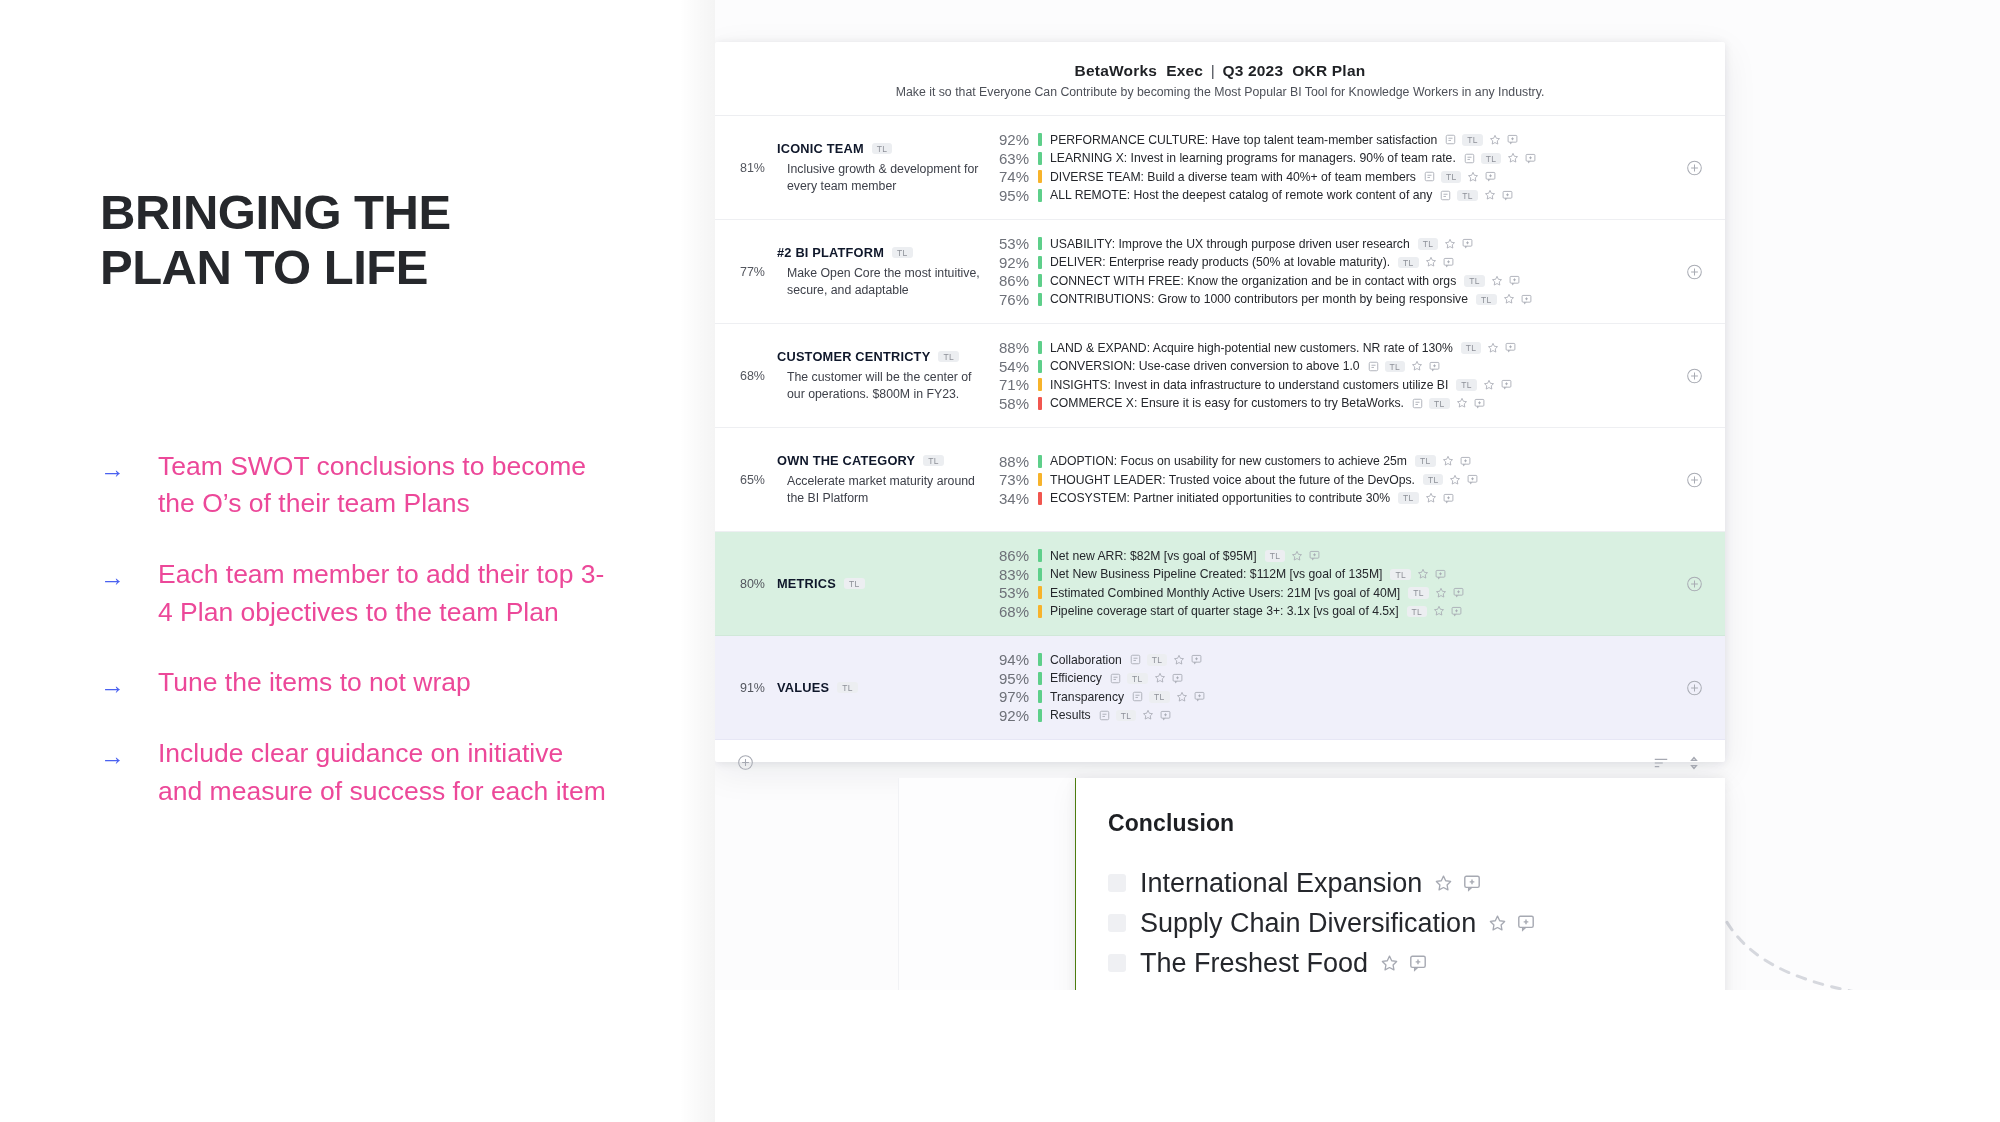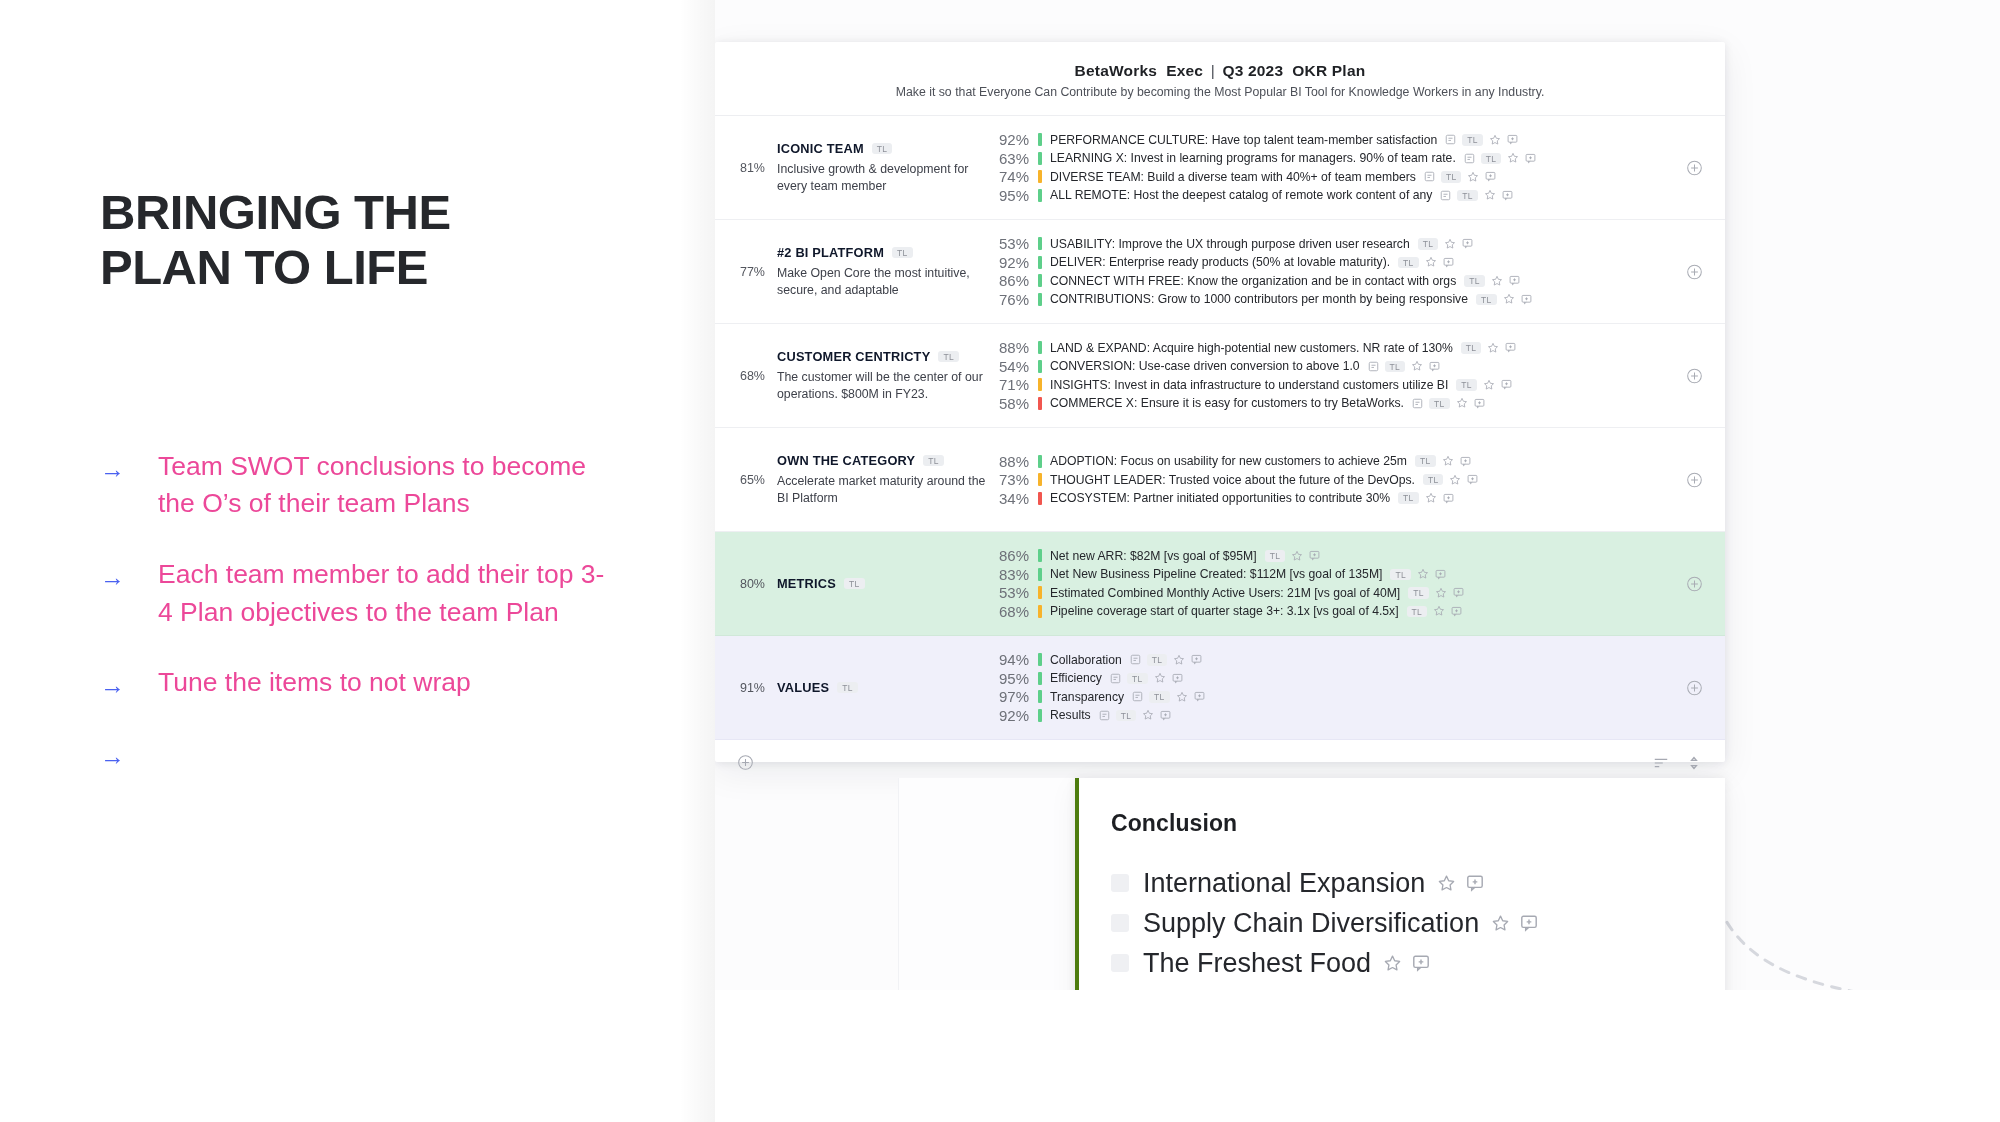--- a/index.html
+++ b/index.html
@@ -79,21 +79,21 @@
     font-size: 12.5px; color: #53565e;
   }
   .sec-obj { flex: 0 0 222px; padding-right: 10px; }
   .sec-name-row { display: flex; align-items: center; gap: 8px; }
   .sec-name { font-size: 12.8px; font-weight: bold; color: #0f172a; letter-spacing: .2px; }
   .tl-badge {
     display: inline-block; font-size: 8.5px; color: #8d9098;
     background: #eceef1; border-radius: 3px; padding: 2px 5px 1px; line-height: 1;
     letter-spacing: .3px;
   }
-  .sec-desc { margin-top: 5px; font-size: 12.3px; line-height: 1.33; color: #3e414a; }
+  .sec-desc { margin-top: 5px; font-size: 12.3px; line-height: 1.33; color: #3e414a; margin-left: 10px; }
 
   .kr-list { flex: 1; padding-right: 20px; }
   .kr-row { display: flex; align-items: center; height: 18.5px; margin-bottom: 0px; }
   .kr-pct { flex: 0 0 34px; text-align: right; font-size: 15px; color: #6d7078; padding-right: 9px; }
   .kr-bar { flex: 0 0 4px; height: 13px; border-radius: 1px; margin-right: 8px; }
   .kr-bar.green { background: #5ecf8a; }
   .kr-bar.amber { background: #f7b32b; }
   .kr-bar.red   { background: #f1564f; }
   .kr-text { font-size: 12.2px; color: #25272c; white-space: nowrap; }
   .kr-icons { display: inline-flex; align-items: center; gap: 6px; margin-left: 8px; }
@@ -110,21 +110,21 @@
     display: flex; align-items: center; justify-content: space-between;
     padding: 14px 24px 0 22px;
   }
   .footer-right { display: flex; align-items: center; gap: 18px; color: #b0b3bb; }
 
   
   .conclusion-card {
     position: absolute; left: 360px; top: 778px;
     width: 650px; height: 344px;
     background: #ffffff;
-    border-left: 4px solid #4d7c0f;
+    border-left: 1px solid #4d7c0f;
     box-shadow: 0 1px 10px rgba(20,25,40,0.07), 0 8px 28px rgba(20,25,40,0.055);
     padding: 32px 0 0 32px;
   }
   .conclusion-spacer {
     position: absolute; left: 183px; top: 778px; width: 178px; height: 344px;
     background: #fdfdfe; border-left: 1px solid #f1f2f5;
   }
   .conclusion-title { font-size: 23px; font-weight: bold; color: #1d1f23; letter-spacing: .1px; }
   .concl-list { margin-top: 26px; }
   .concl-item { display: flex; align-items: center; height: 40px; }
@@ -158,20 +158,21 @@
       <div class="bullet">
         <span class="arrow-icon">→</span>
         <span class="bullet-text">Each team member to add their top 3-4 Plan objectives to the team Plan</span>
       </div>
       <div class="bullet">
         <span class="arrow-icon">→</span>
         <span class="bullet-text">Tune the items to not wrap</span>
       </div>
       <div class="bullet">
         <span class="arrow-icon">→</span>
+        <span class="bullet-text">Include clear guidance on initiative and measure of success for each item</span>
       </div>
     </div>
   </div>
 
   <div class="right-panel">
 
     <div class="okr-card">
       <div class="okr-header">
         <div class="okr-title">
           <span>BetaWorks</span>&nbsp;

